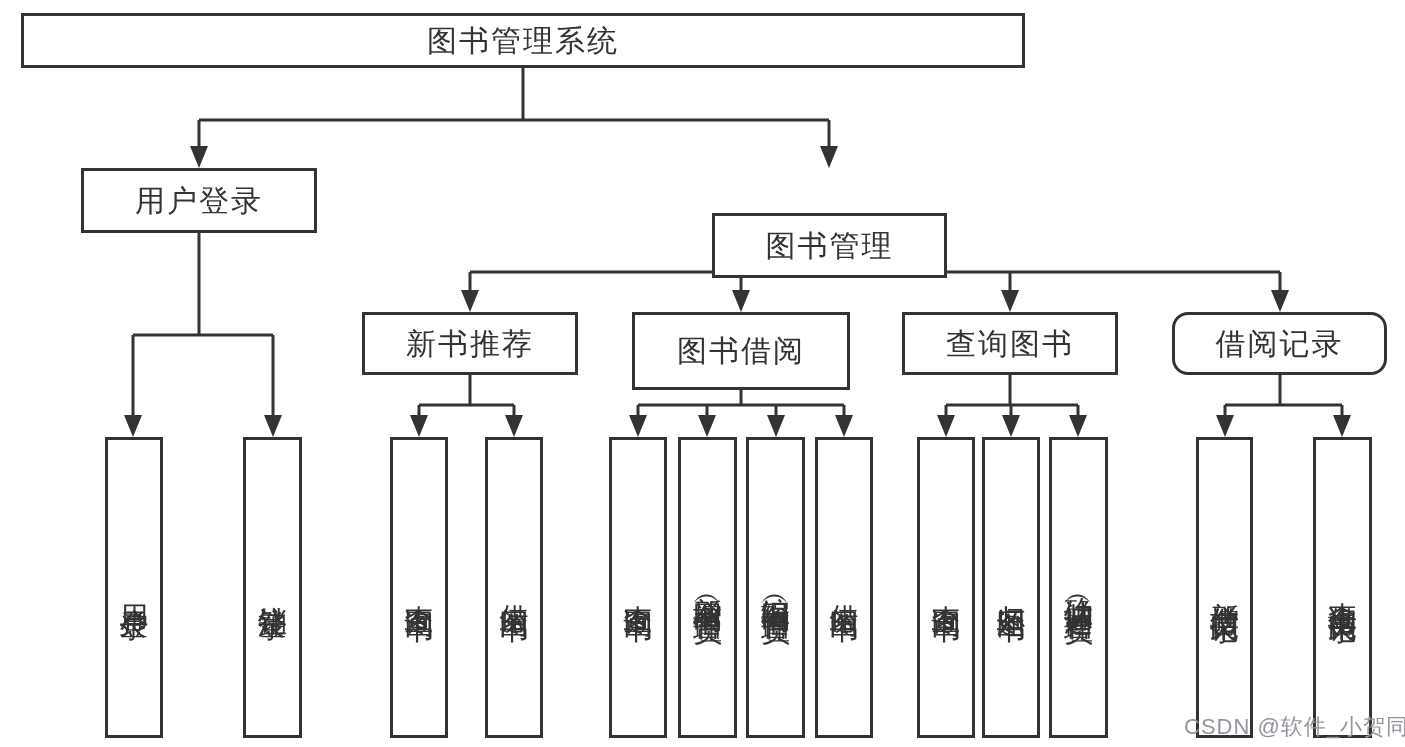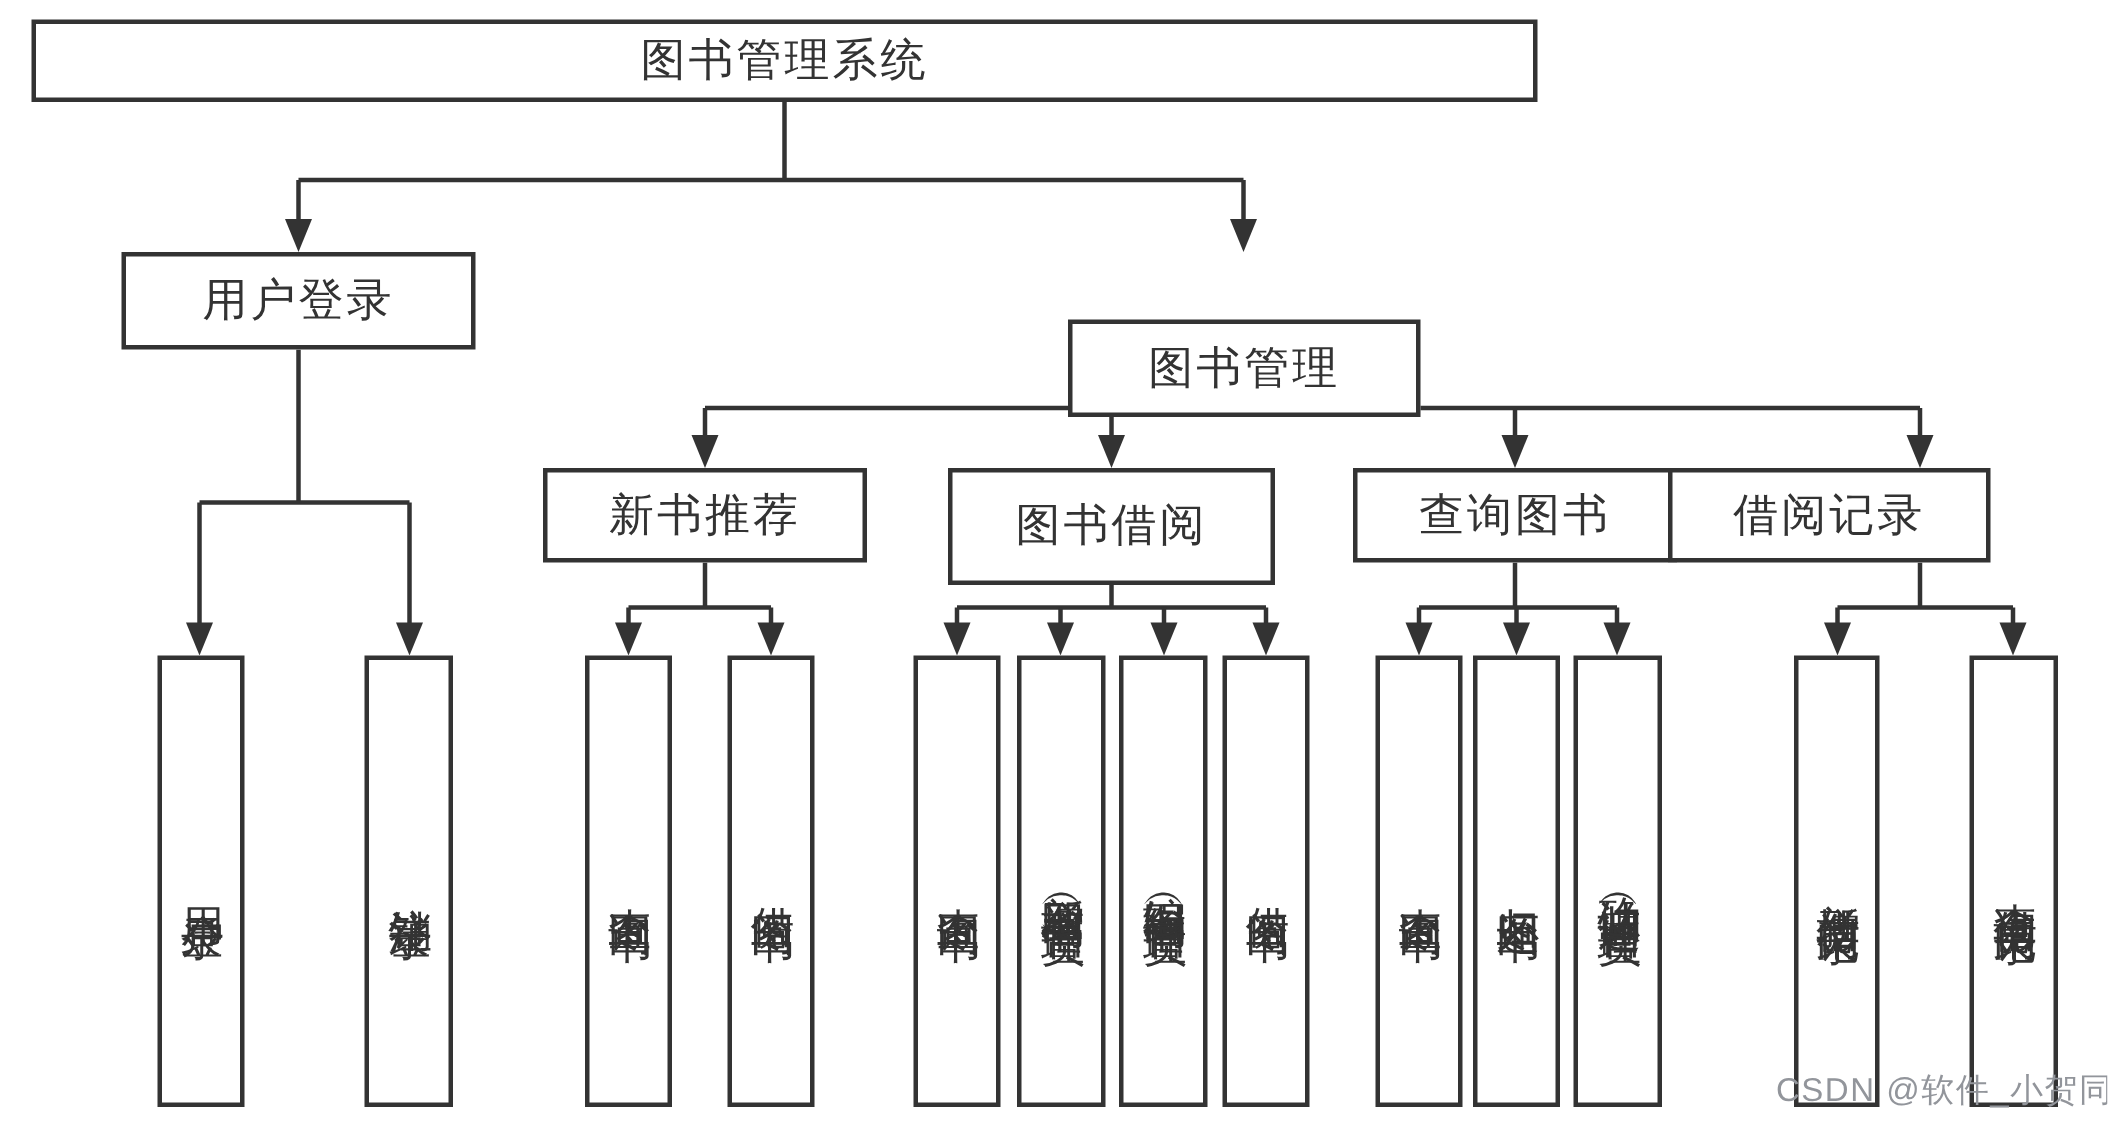--- a/index.html
+++ b/index.html
@@ -161,21 +161,21 @@
 
   <div class="node" style="left:362px; top:312px; width:216px; height:63px;">
     <span class="label">新书推荐</span>
   </div>
   <div class="node" style="left:632px; top:312px; width:218px; height:78px;">
     <span class="label">图书借阅</span>
   </div>
   <div class="node" style="left:902px; top:312px; width:216px; height:63px;">
     <span class="label">查询图书</span>
   </div>
-  <div class="node" style="left:1112px; top:312px; width:215px; height:63px;">
+  <div class="node" style="left:1172px; top:312px; width:215px; height:63px;border-radius:16px;">
     <span class="label">借阅记录</span>
   </div>
 
   <div class="node leaf" style="left:105px; top:437px; width:58px; height:301px;">
     <span class="vtext">用户登录</span>
   </div>
   <div class="node leaf" style="left:243px; top:437px; width:59px; height:301px;">
     <span class="vtext">注销登录</span>
   </div>
   <div class="node leaf" style="left:390px; top:437px; width:58px; height:301px;">

